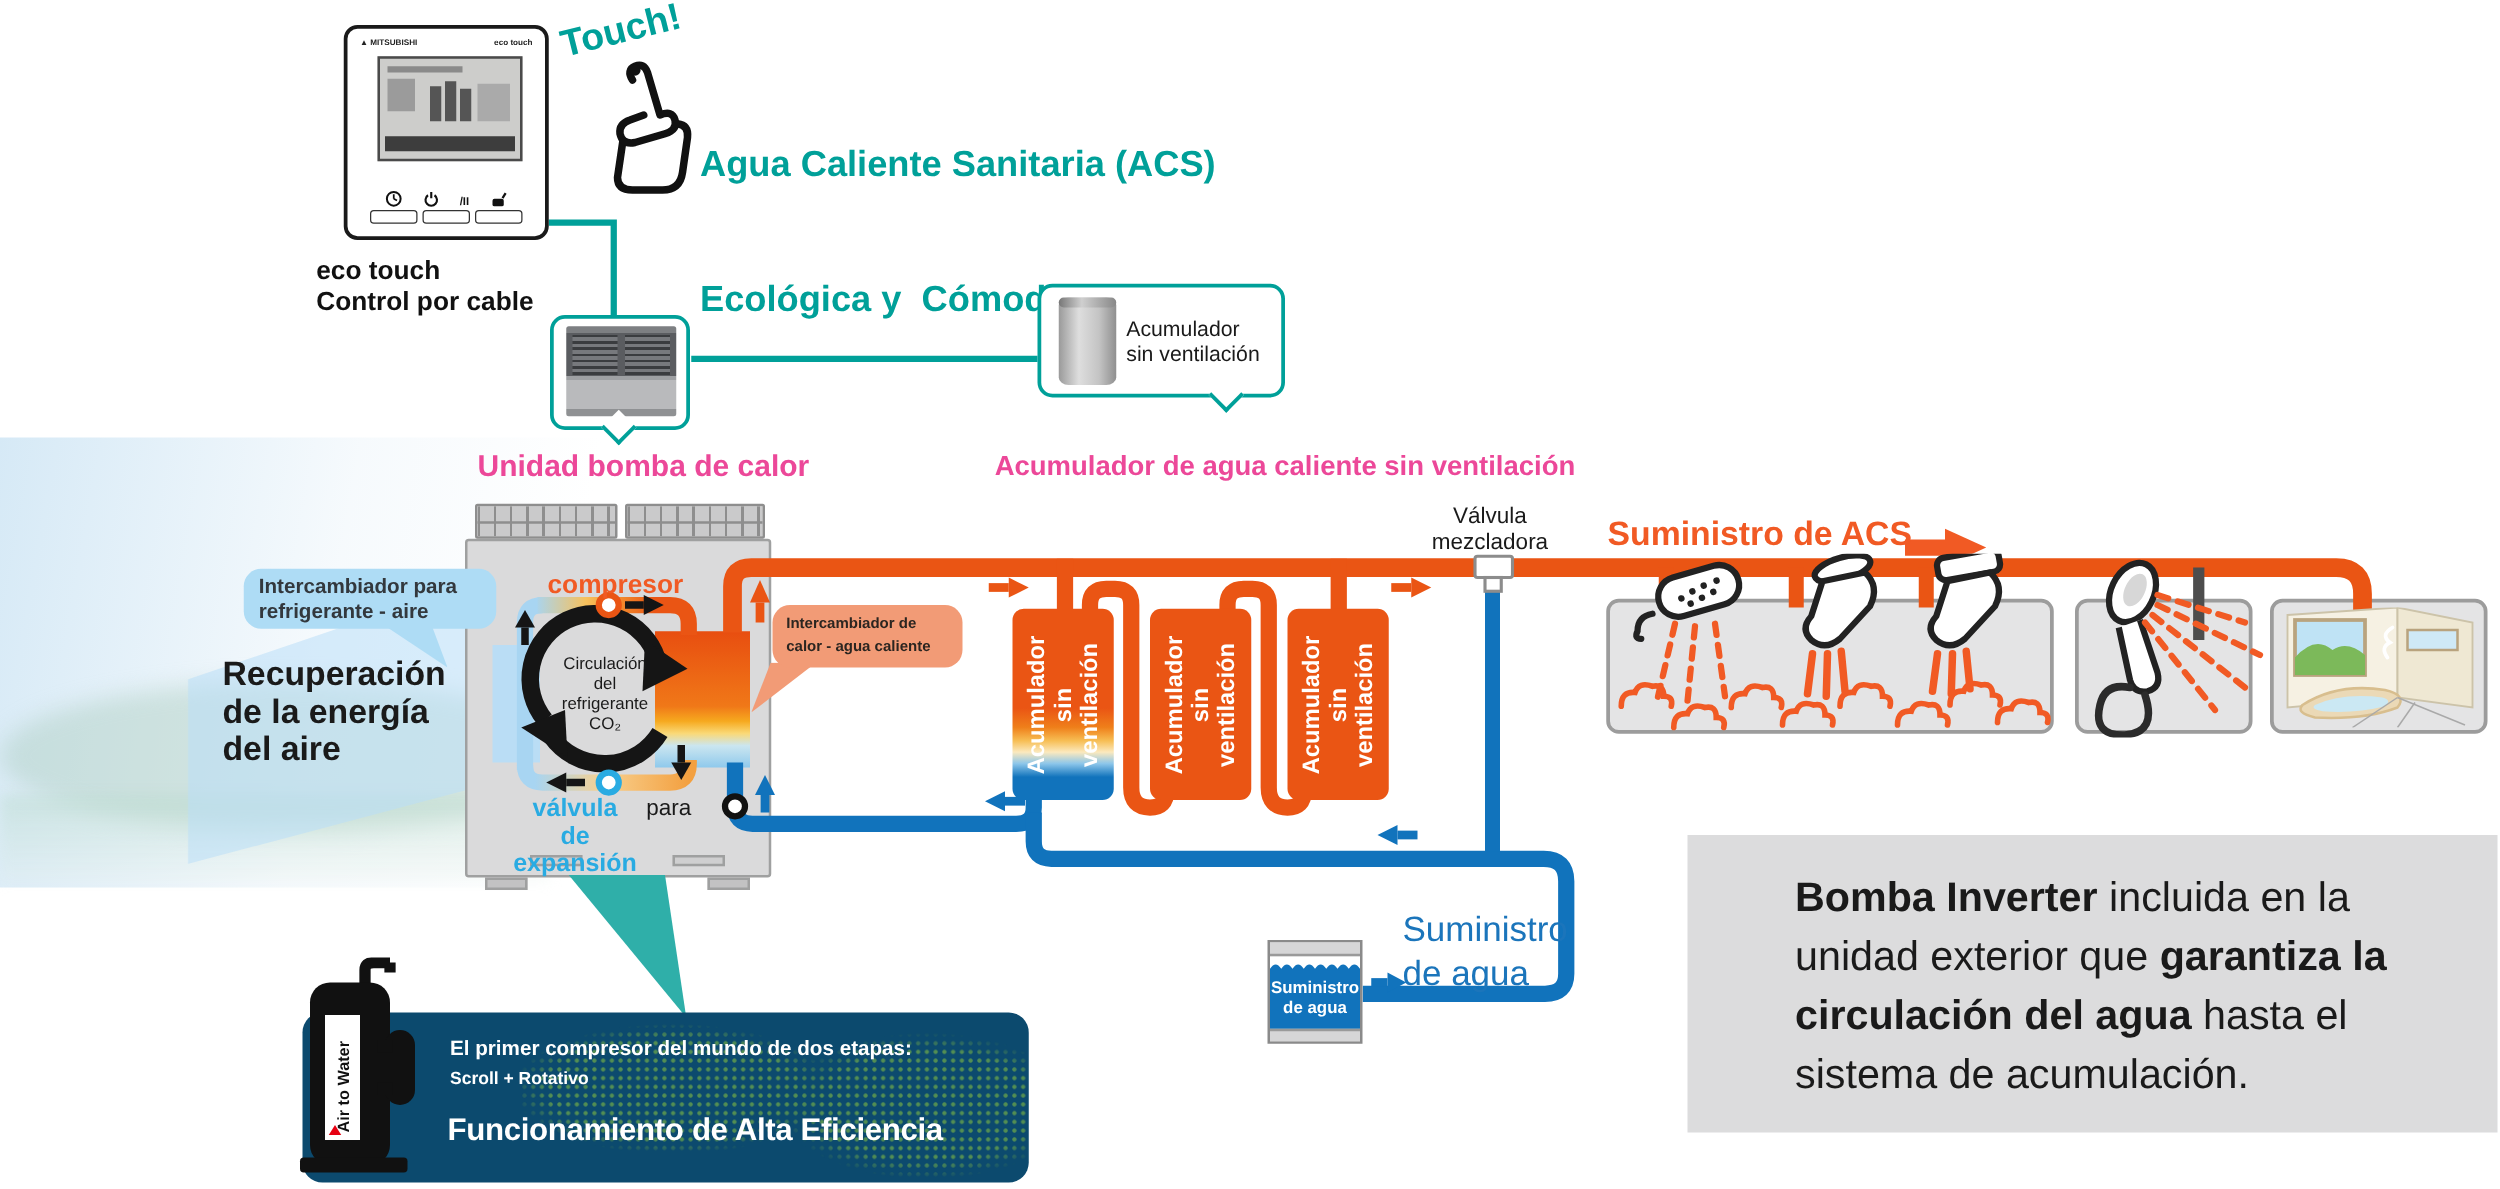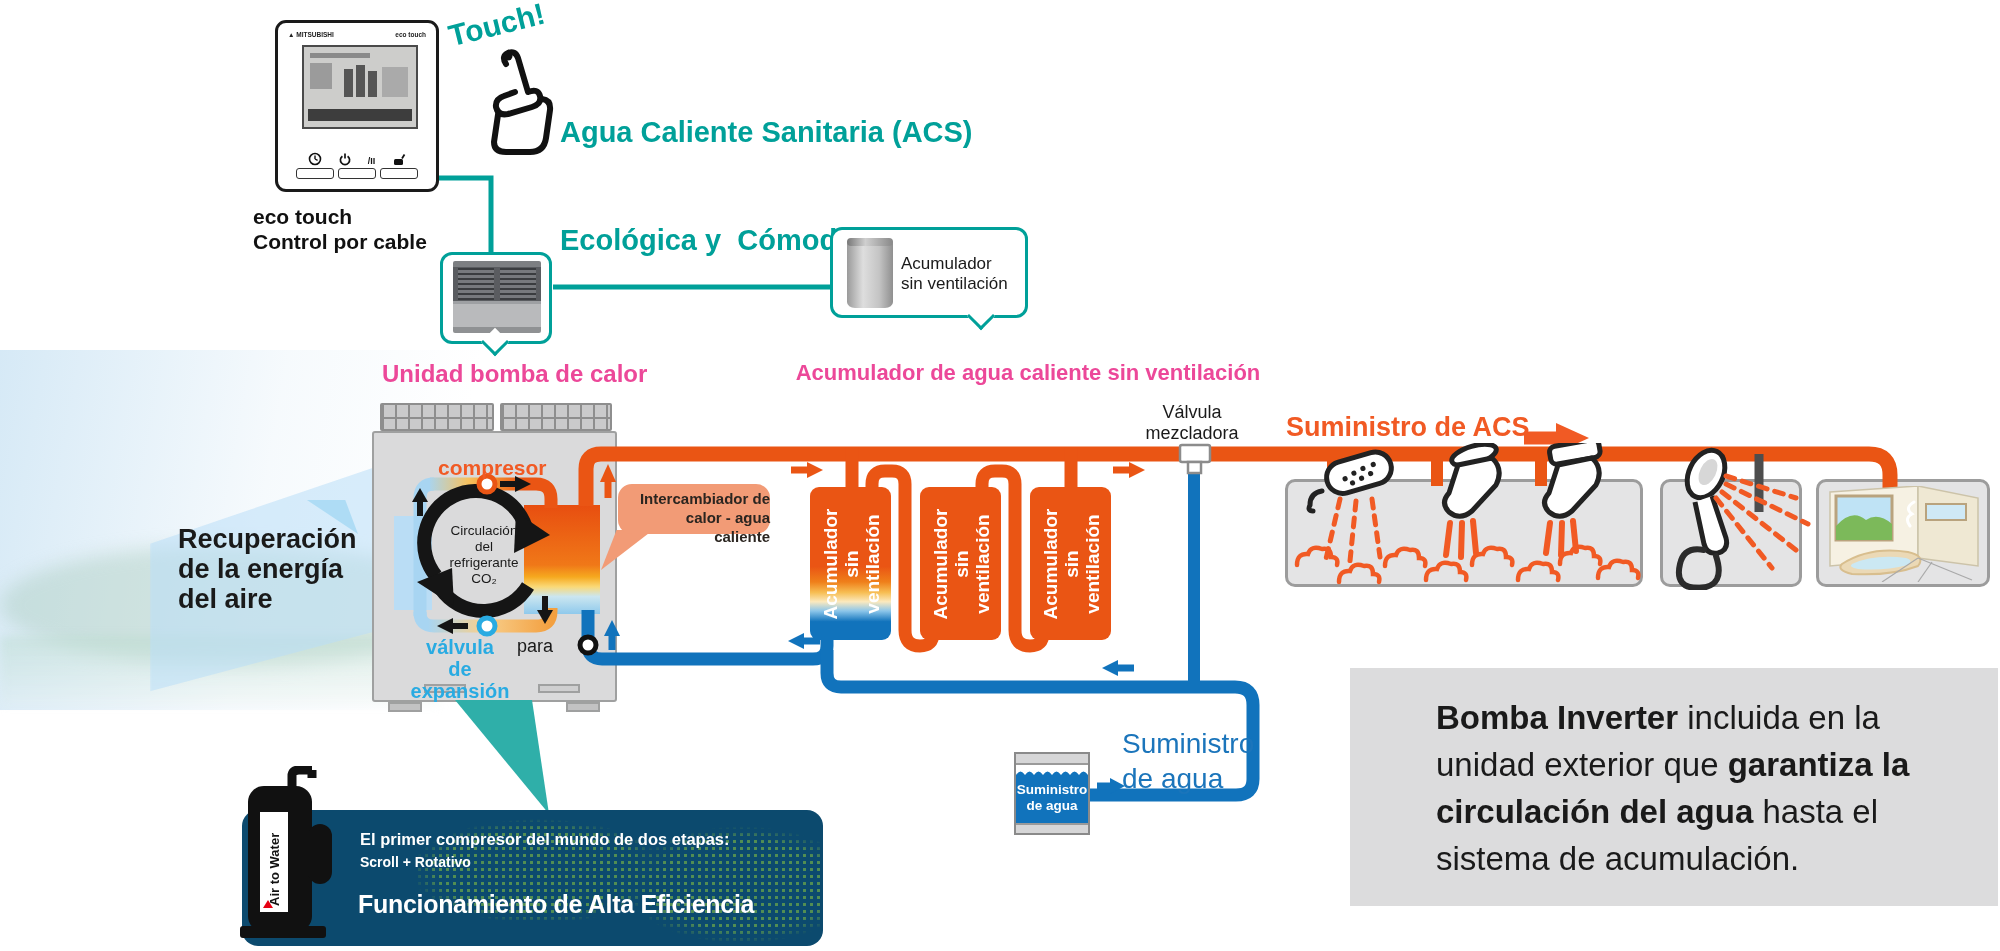--- a/index.html
+++ b/index.html
@@ -28,21 +28,21 @@
   .foot{top:702px;width:34px;height:10px;background:#C2C2C3;border:2px solid #9FA0A0;box-sizing:border-box;}
   .air-exch{left:394px;top:516px;width:38px;height:94px;background:#BADDF5;}
 
   
   .bubble{border-radius:14px;box-sizing:border-box;text-align:left;font-weight:bold;}
   .bubble-blue{left:195px;top:455px;width:202px;height:48px;background:#AEDCF5;color:#33383d;
     font-size:16.5px;line-height:20px;padding:4px 0 0 12px;}
   .tail-blue{left:300px;top:500px;width:58px;height:34px;background:#AEDCF5;
     clip-path:polygon(12% 0,78% 0,100% 100%);}
   .bubble-salmon{left:618px;top:484px;width:152px;height:50px;background:#F29B76;color:#2b2520;
-    font-size:15px;line-height:19px;padding:5px 0 0 11px;text-align:right;}
+    font-size:12px;line-height:19px;padding:5px 0 0 11px;}
   .tail-salmon{left:601px;top:530px;width:52px;height:40px;background:#F29B76;
     clip-path:polygon(30% 0,100% 0,0 100%);}
 
   
   .callout{background:#fff;border:3px solid #00A099;border-radius:12px;box-sizing:border-box;}
   .callout .tail{position:absolute;width:17px;height:17px;background:#fff;
     border-right:3px solid #00A099;border-bottom:3px solid #00A099;transform:rotate(45deg);}
   .hp-photo{position:absolute;left:10px;top:6px;width:88px;height:72px;border-radius:2px;
     background:linear-gradient(180deg,#7d7f82 0 8%,#5a5c60 8% 55%,#9ea0a3 55% 60%,#b9babc 60% 92%,#8f9193 92% 100%);}
   .hp-photo:before{content:"";position:absolute;left:5px;top:7px;width:36px;height:32px;
@@ -400,20 +400,24 @@
   <div class="abs teal-label" style="left:382px;top:360px;width:262px;">Unidad bomba de calor</div>
   <div class="abs teal-label" style="left:768px;top:360px;width:520px;font-size:22px;">Acumulador de agua caliente sin ventilación</div>
 
   <div class="abs recup">
     <div>Recuperación</div>
     <div>de la energía</div>
     <div>del aire</div>
   </div>
 
   <div class="abs tail-blue"></div>
+  <div class="abs bubble bubble-blue">
+    <div>Intercambiador para</div>
+    <div>refrigerante - aire</div>
+  </div>
 
   <div class="abs tail-salmon"></div>
   <div class="abs bubble bubble-salmon">
     <div>Intercambiador de</div>
     <div>calor - agua caliente</div>
   </div>
 
   <div class="abs compresor">compresor</div>
   <div class="abs circ-text">
     <div>Circulación</div>

